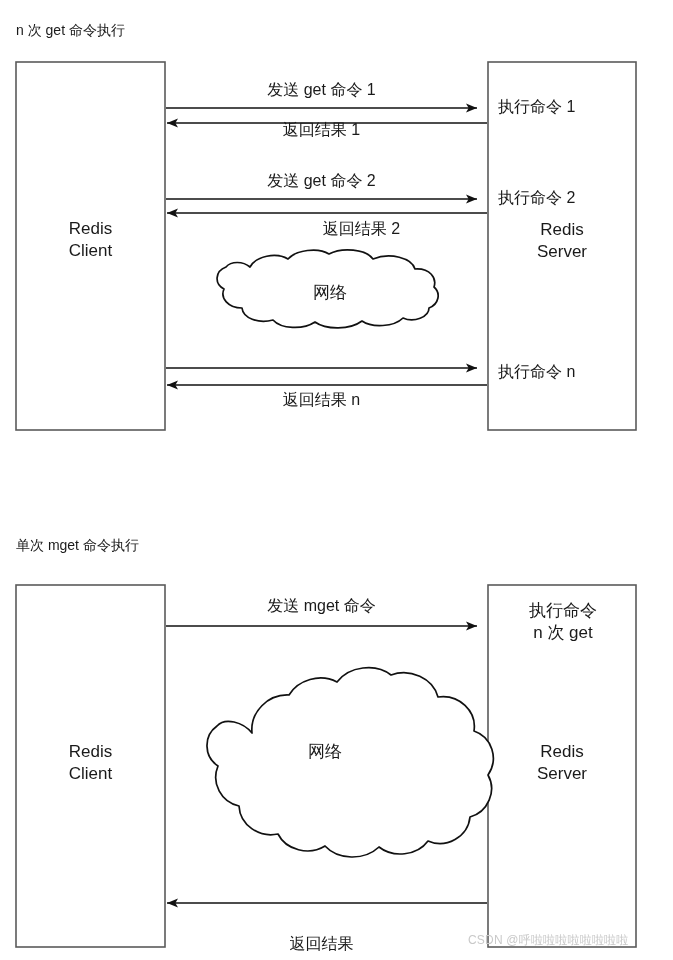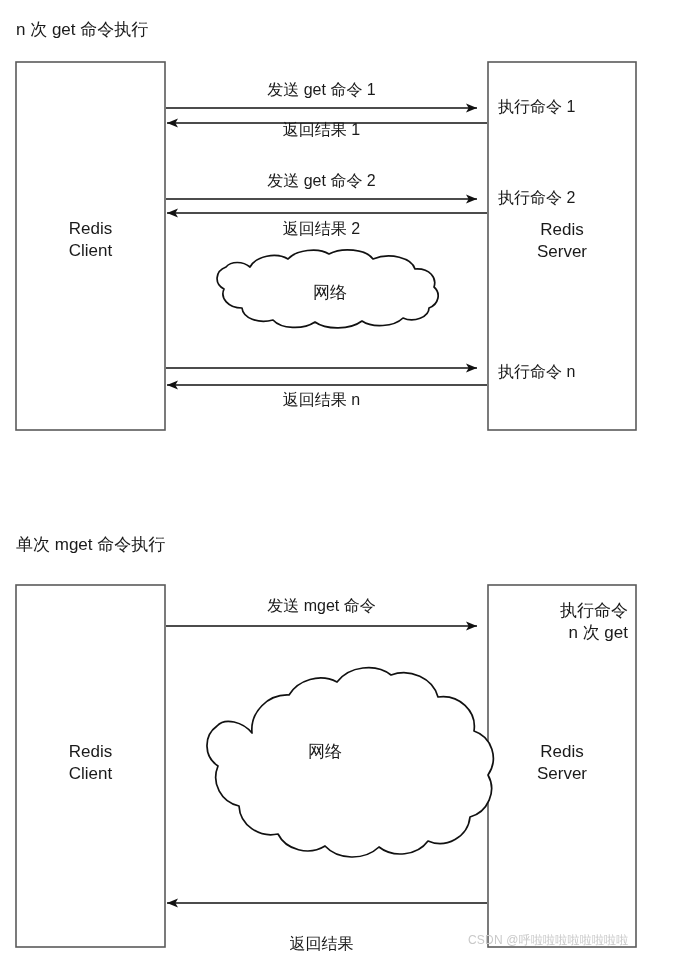--- a/index.html
+++ b/index.html
@@ -22,21 +22,21 @@
     height: 960px;
   }
   svg.diagram-layer {
     position: absolute;
     left: 0; top: 0;
     width: 673px;
     height: 960px;
   }
   .section-title {
     position: absolute;
-    font-size: 17px;
+    font-size: 14px;
     line-height: 20px;
     color: #1a1a1a;
     white-space: nowrap;
   }
   #title-1 { left: 16px; top: 20px; }
   #title-2 { left: 16px; top: 535px; }
 
   .box-label {
     position: absolute;
     text-align: center;
@@ -172,21 +172,21 @@
 
   <div class="box-label" style="left:488px; top:219px; width:148px;">Redis
 Server</div>
 
   <div class="arrow-label" style="left:166px; top:80px; width:311px;">发送 get 命令 1</div>
 
   <div class="arrow-label" style="left:166px; top:120px; width:311px;">返回结果 1</div>
 
   <div class="arrow-label" style="left:166px; top:171px; width:311px;">发送 get 命令 2</div>
 
-  <div class="arrow-label" style="left:166px; top:219px; width:311px;">返回结果 2</div>
+  <div class="arrow-label" style="left:166px; top:219px; width:311px;padding-left:40px;">返回结果 2</div>
 
 
   <div class="arrow-label" style="left:166px; top:390px; width:311px;">返回结果 n</div>
 
   <div class="arrow-label" style="left:498px; top:97px; text-align:center;">执行命令 1</div>
 
   <div class="arrow-label" style="left:498px; top:188px; text-align:left;">执行命令 2</div>
 
   <div class="arrow-label" style="left:498px; top:362px; text-align:left;">执行命令 n</div>
 
@@ -197,20 +197,20 @@
   <div class="box-label" style="left:16px; top:741px; width:149px;">Redis
 Client</div>
 
   <div class="box-label" style="left:488px; top:741px; width:148px;">Redis
 Server</div>
 
   <div class="arrow-label" style="left:166px; top:596px; width:311px;">发送 mget 命令</div>
 
   <div class="arrow-label" style="left:166px; top:912px; width:311px;margin-top:22px;">返回结果</div>
 
-  <div class="box-label" style="left:498px; top:600px; width:130px; text-align:right;">执行命令
+  <div class="box-label" style="left:498px; top:600px; width:130px; text-align:center;">执行命令
 n 次 get</div>
 
   <div class="cloud-label" style="left:265px; top:742px; width:120px;">网络</div>
 
   <div class="watermark">CSDN @呼啦啦啦啦啦啦啦啦</div>
 
 </div>
 
 </body></html>

